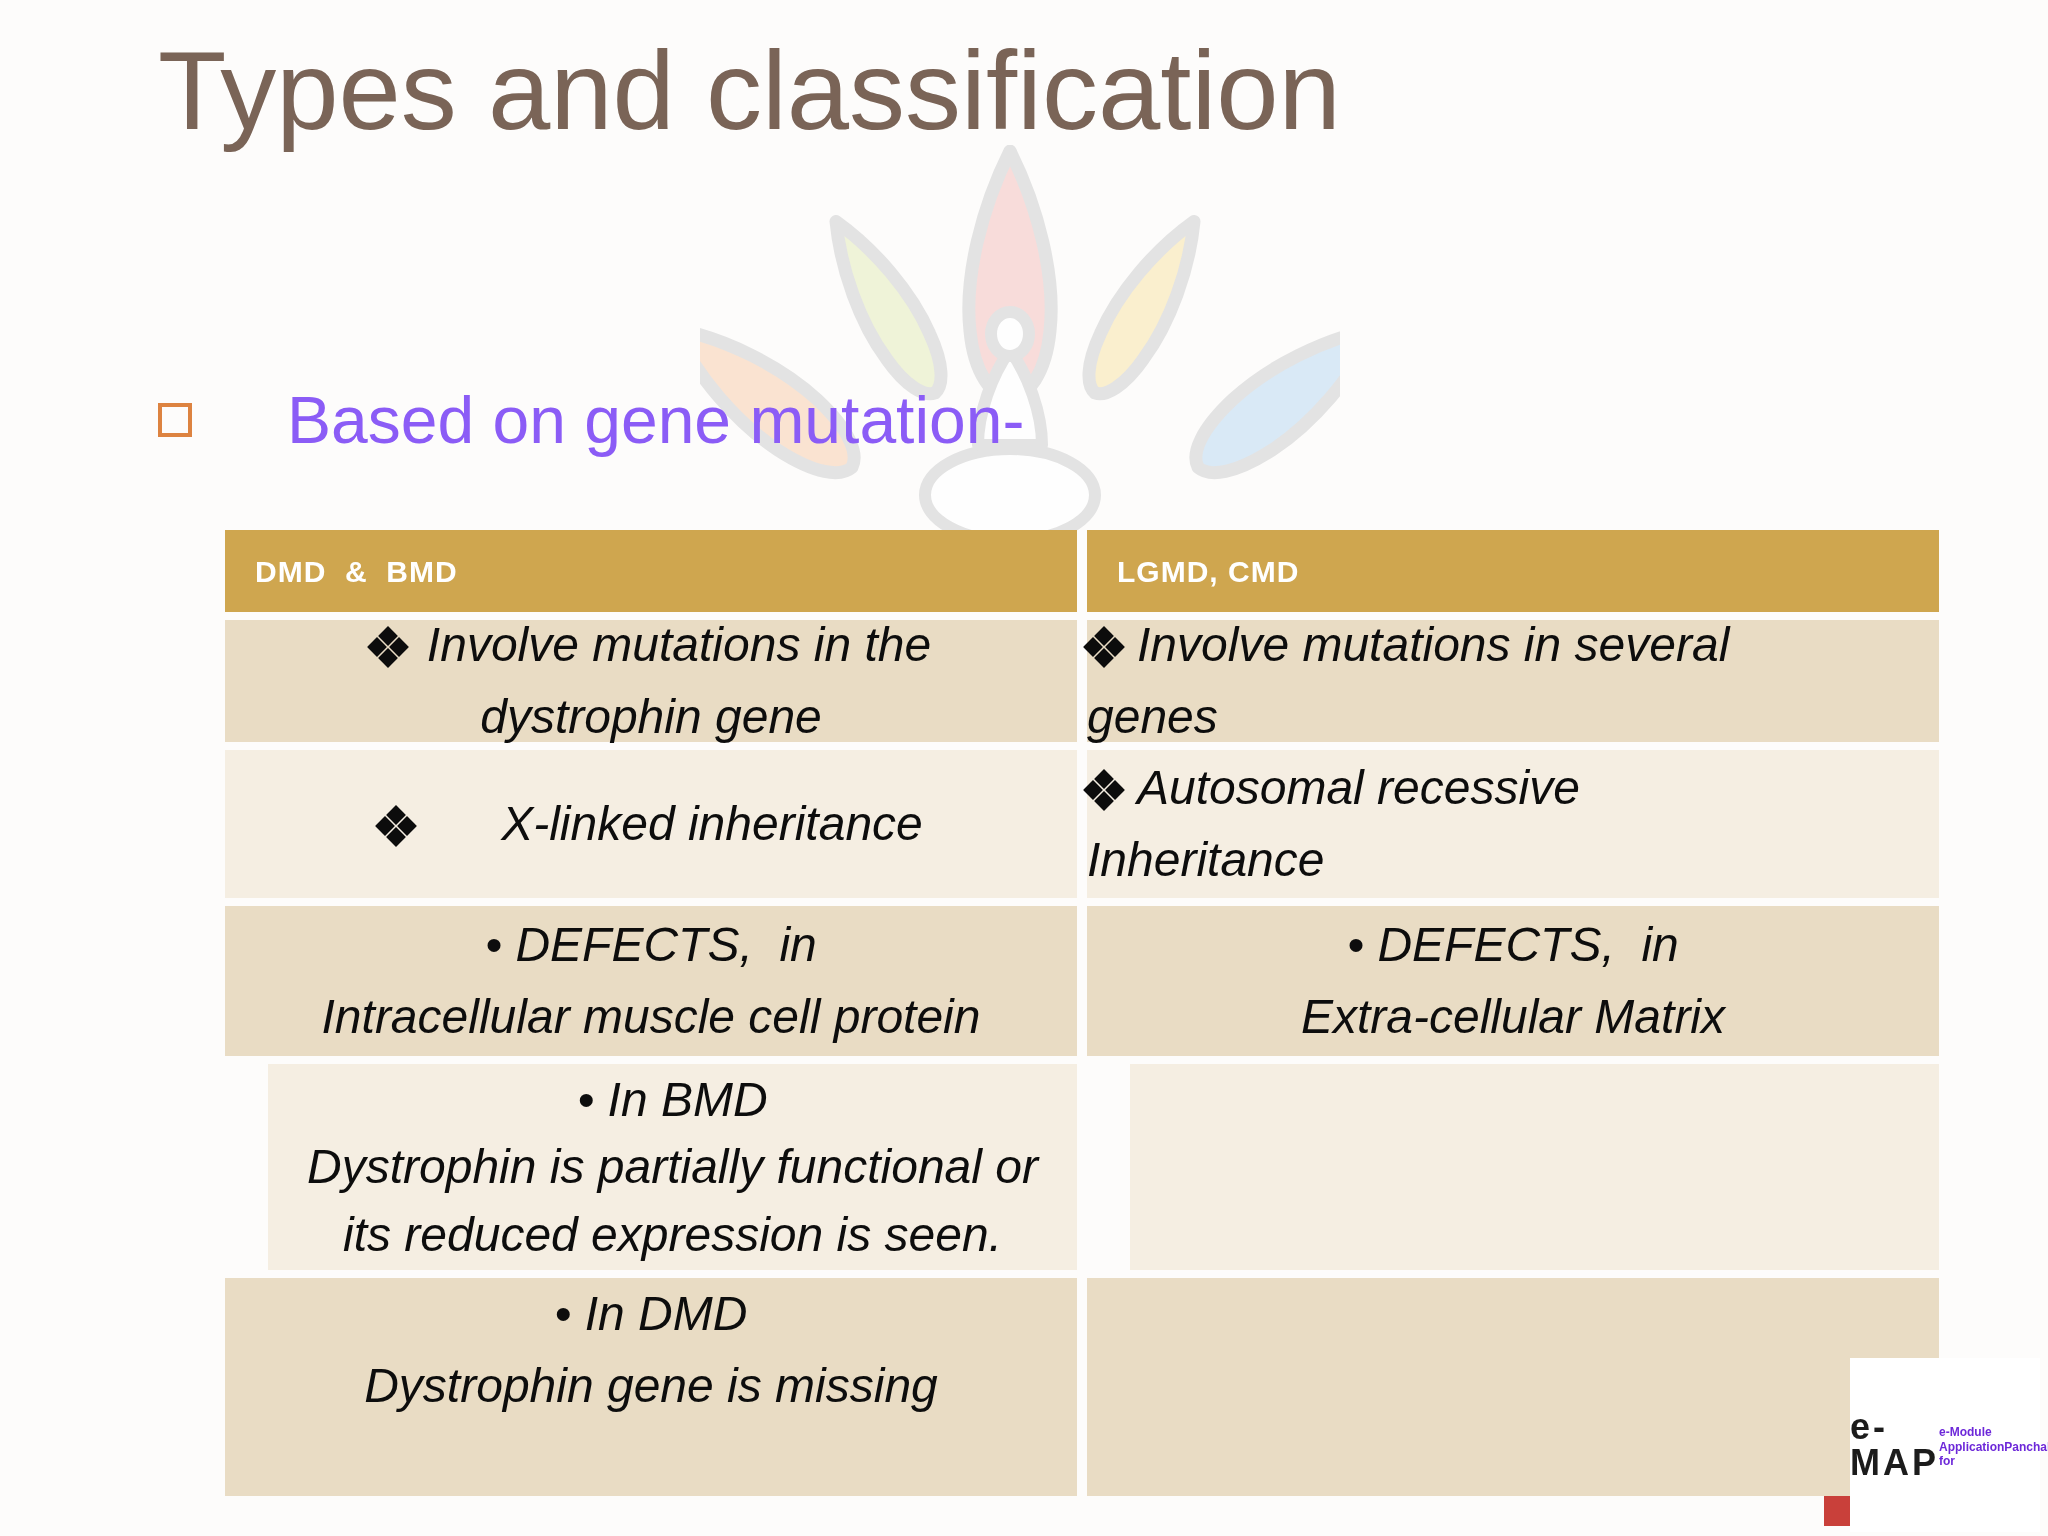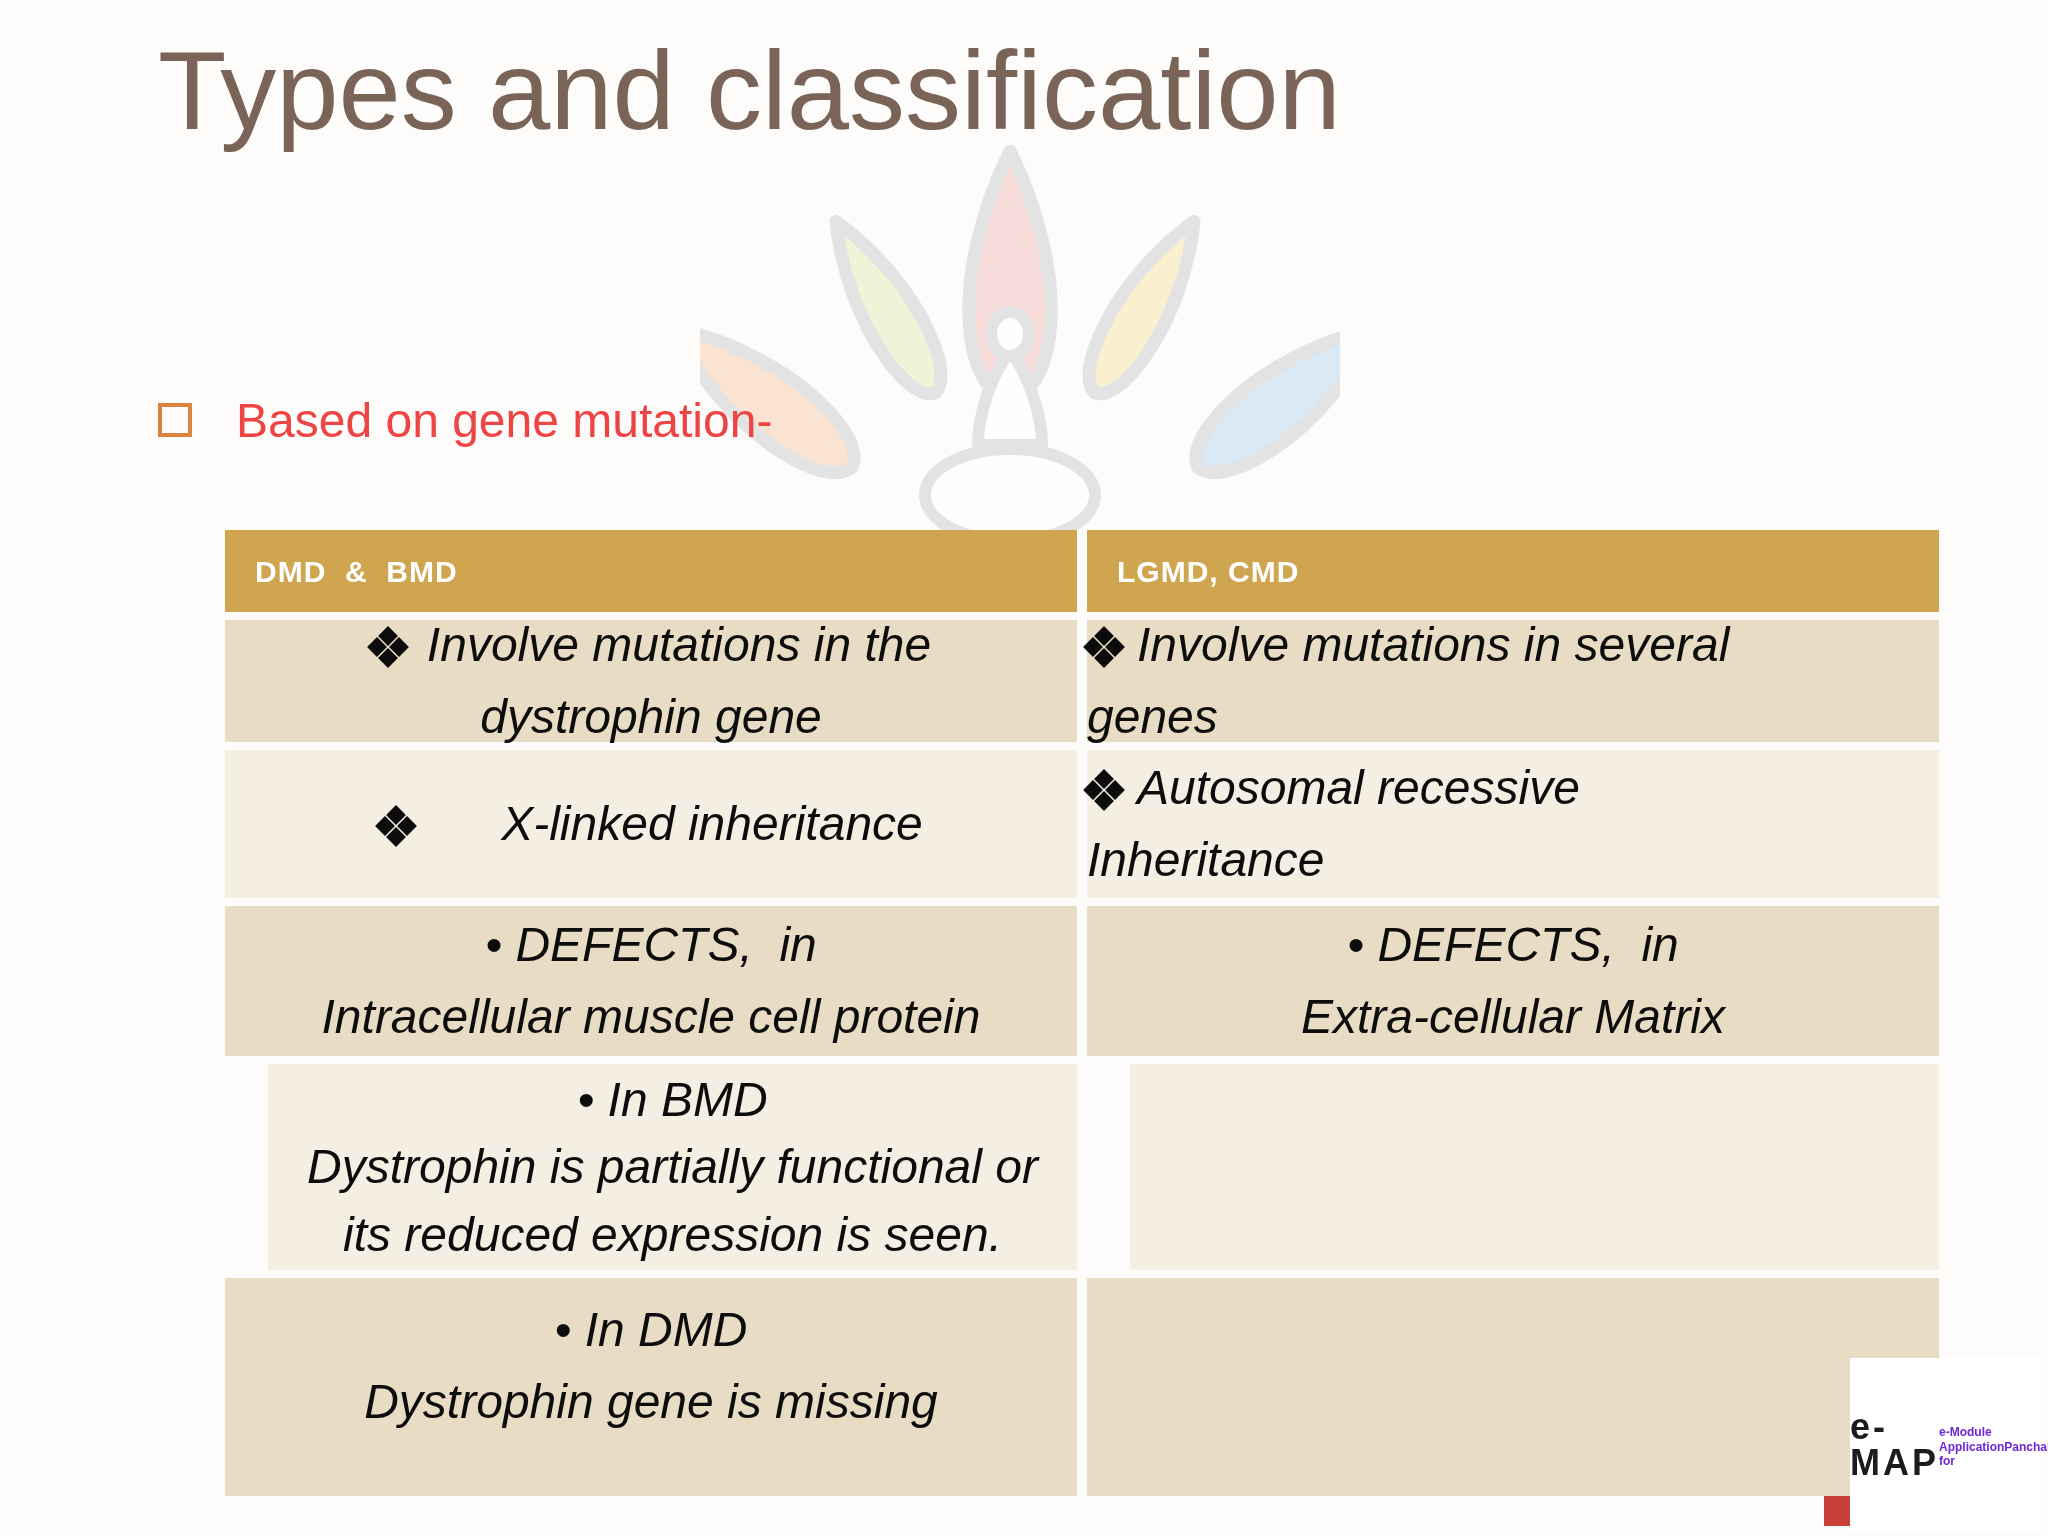--- a/index.html
+++ b/index.html
@@ -9,37 +9,37 @@
   
   .watermark{position:absolute;left:700px;top:145px;width:640px;height:400px;z-index:1;}
 
   
   .title{position:absolute;left:158px;top:35px;margin:0;z-index:3;
          font-size:112px;font-weight:400;color:#7a6457;line-height:1;letter-spacing:0;}
 
   
   .heading{position:absolute;left:158px;top:380px;height:80px;display:flex;align-items:center;z-index:3;}
   .sq{width:34px;height:34px;border:4px solid #dd8340;box-sizing:border-box;background:transparent;flex:0 0 auto;}
-  .htext{margin-left:44px;font-size:48px;color:#ef4444;white-space:pre;}
+  .htext{margin-left:95px;font-size:66px;color:#8b5cf6;white-space:pre;}
 
   
   .table{position:absolute;left:225px;top:530px;width:1714px;z-index:2;}
   .trow{display:flex;gap:10px;margin-bottom:8px;}
   .cell{width:852px;box-sizing:border-box;display:flex;flex-direction:column;justify-content:center;
         font-style:italic;font-size:48px;color:#0d0d0d;line-height:1.5;}
   .thead{height:82px;}
   .thead .cell{background:#cfa64f;color:#ffffff;font-weight:bold;font-style:normal;font-size:30px;
                letter-spacing:1px;padding-left:30px;justify-content:center;white-space:pre-wrap;}
   .r1{height:122px;}.r2{height:148px;}.r3{height:150px;}.r4{height:206px;}.r5{height:218px;}
   .beige .cell{background:#e9dcc4;}
   .cream .cell{background:#f5eee2;}
   .ctr{text-align:center;padding-left:6px;padding-right:6px;}
   .lft{text-align:left;padding-right:14px;}
   .r4 .cell{line-height:1.4;margin-left:43px;}
-  .r5 .cell{justify-content:flex-start;padding-top:16px;}
+  .r5 .cell{justify-content:flex-start;}
   .ln{white-space:pre-wrap;}
 
   
   .dmd{position:relative;display:inline-block;width:34px;height:34px;margin-right:22px;vertical-align:-3px;}
   .dmd i{position:absolute;width:14px;height:14px;background:#0c0c0c;transform:rotate(45deg);}
   .dmd i:nth-child(1){left:10px;top:-1px;}
   .dmd i:nth-child(2){left:-1px;top:10px;}
   .dmd i:nth-child(3){left:21px;top:10px;}
   .dmd i:nth-child(4){left:10px;top:21px;}
   .dmd.wgap{margin-right:88px;}

